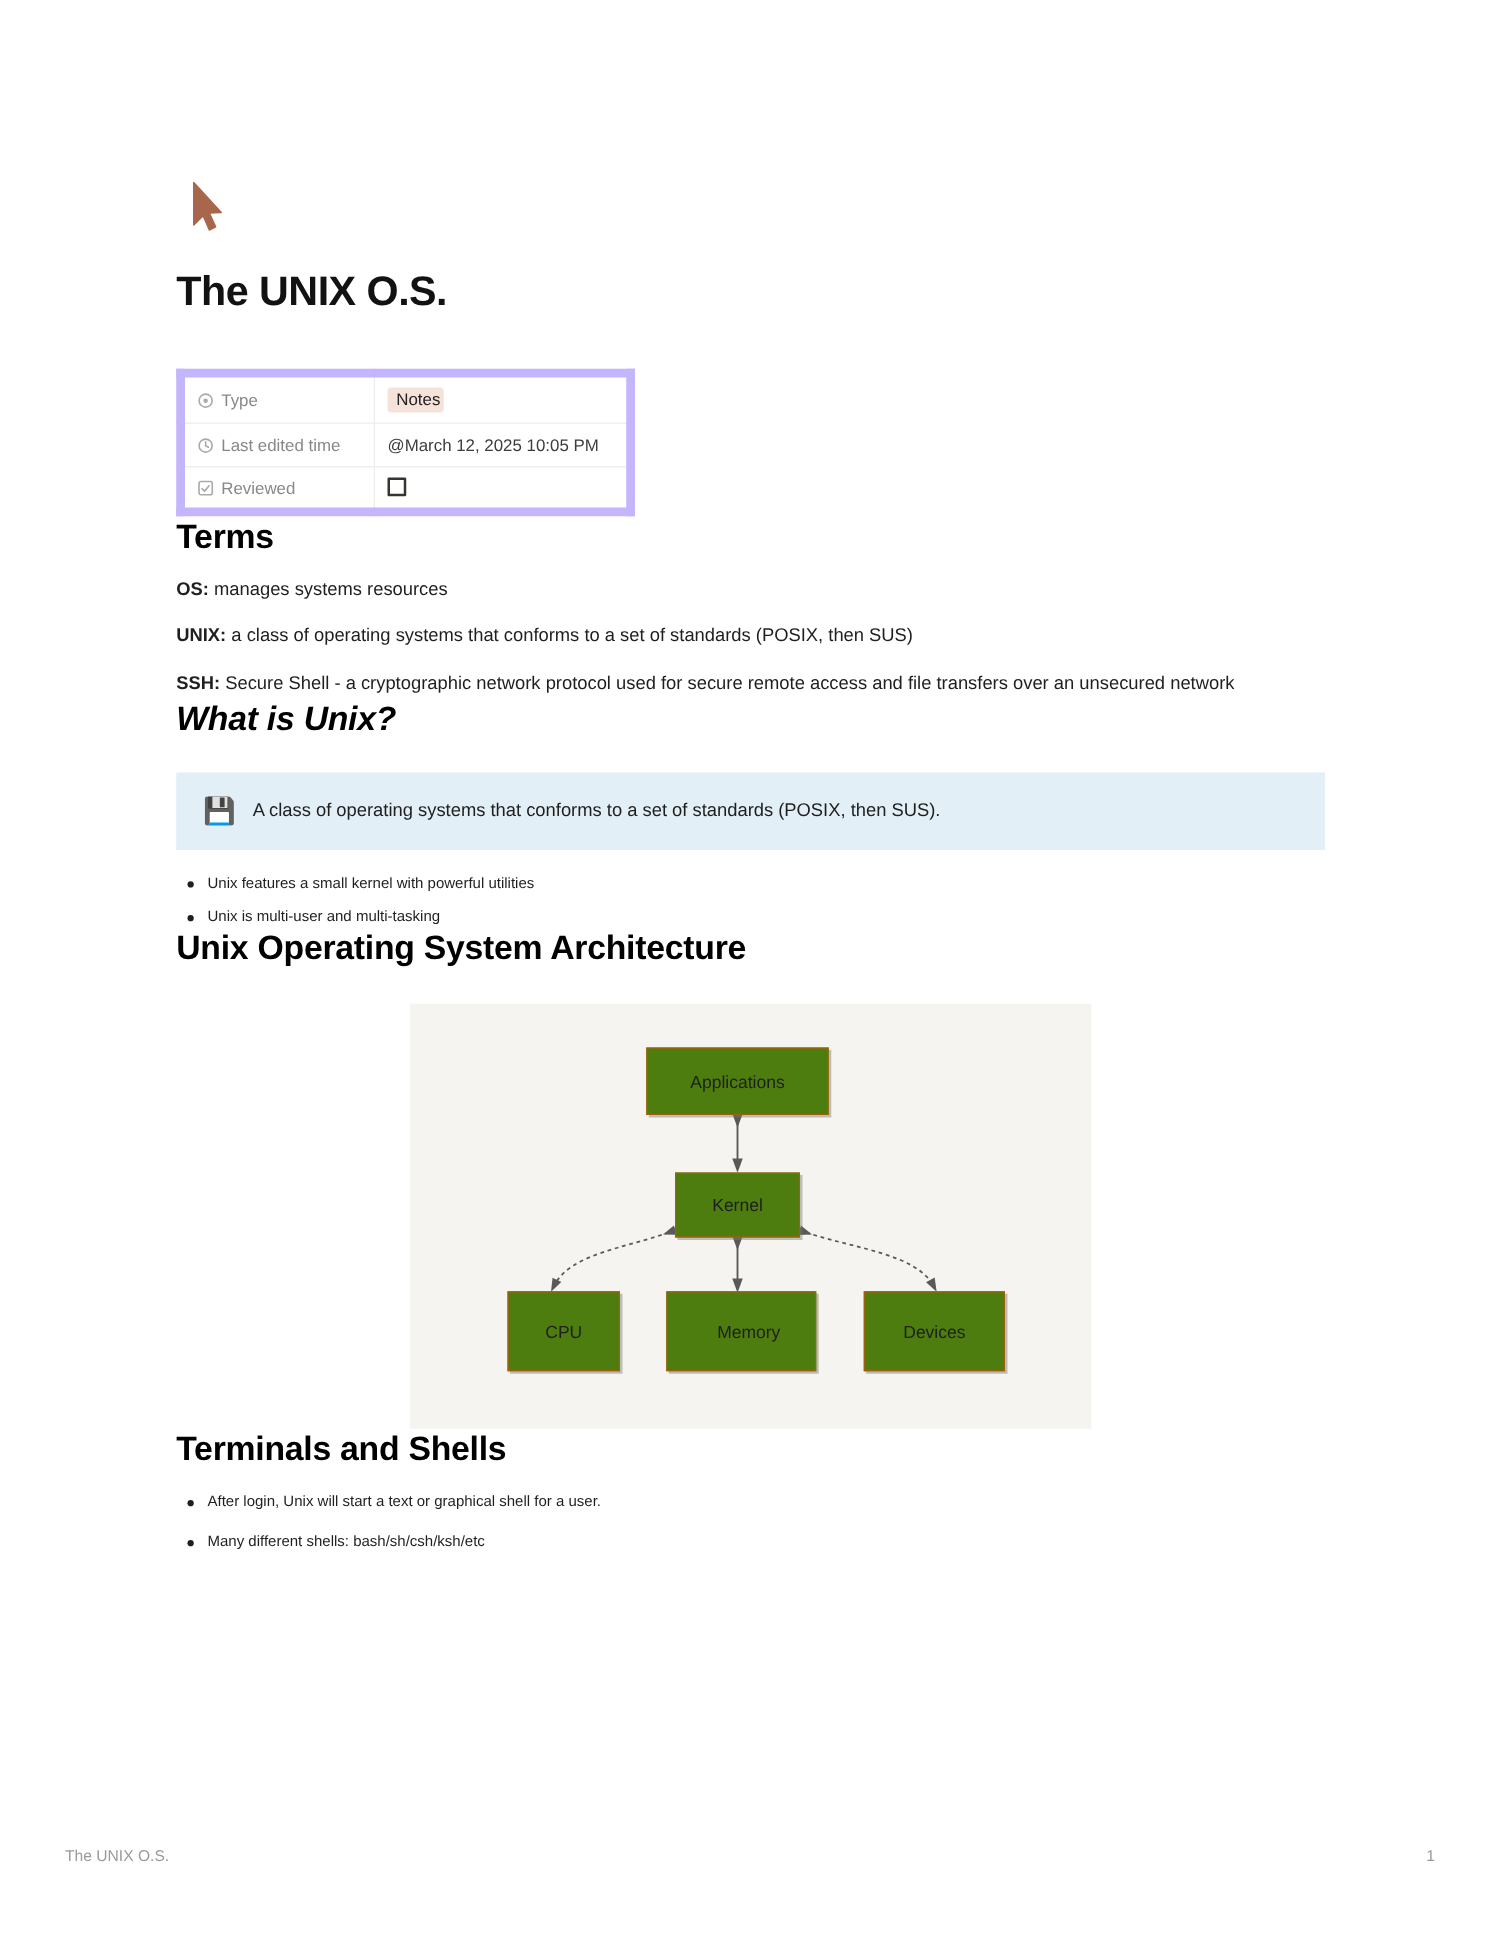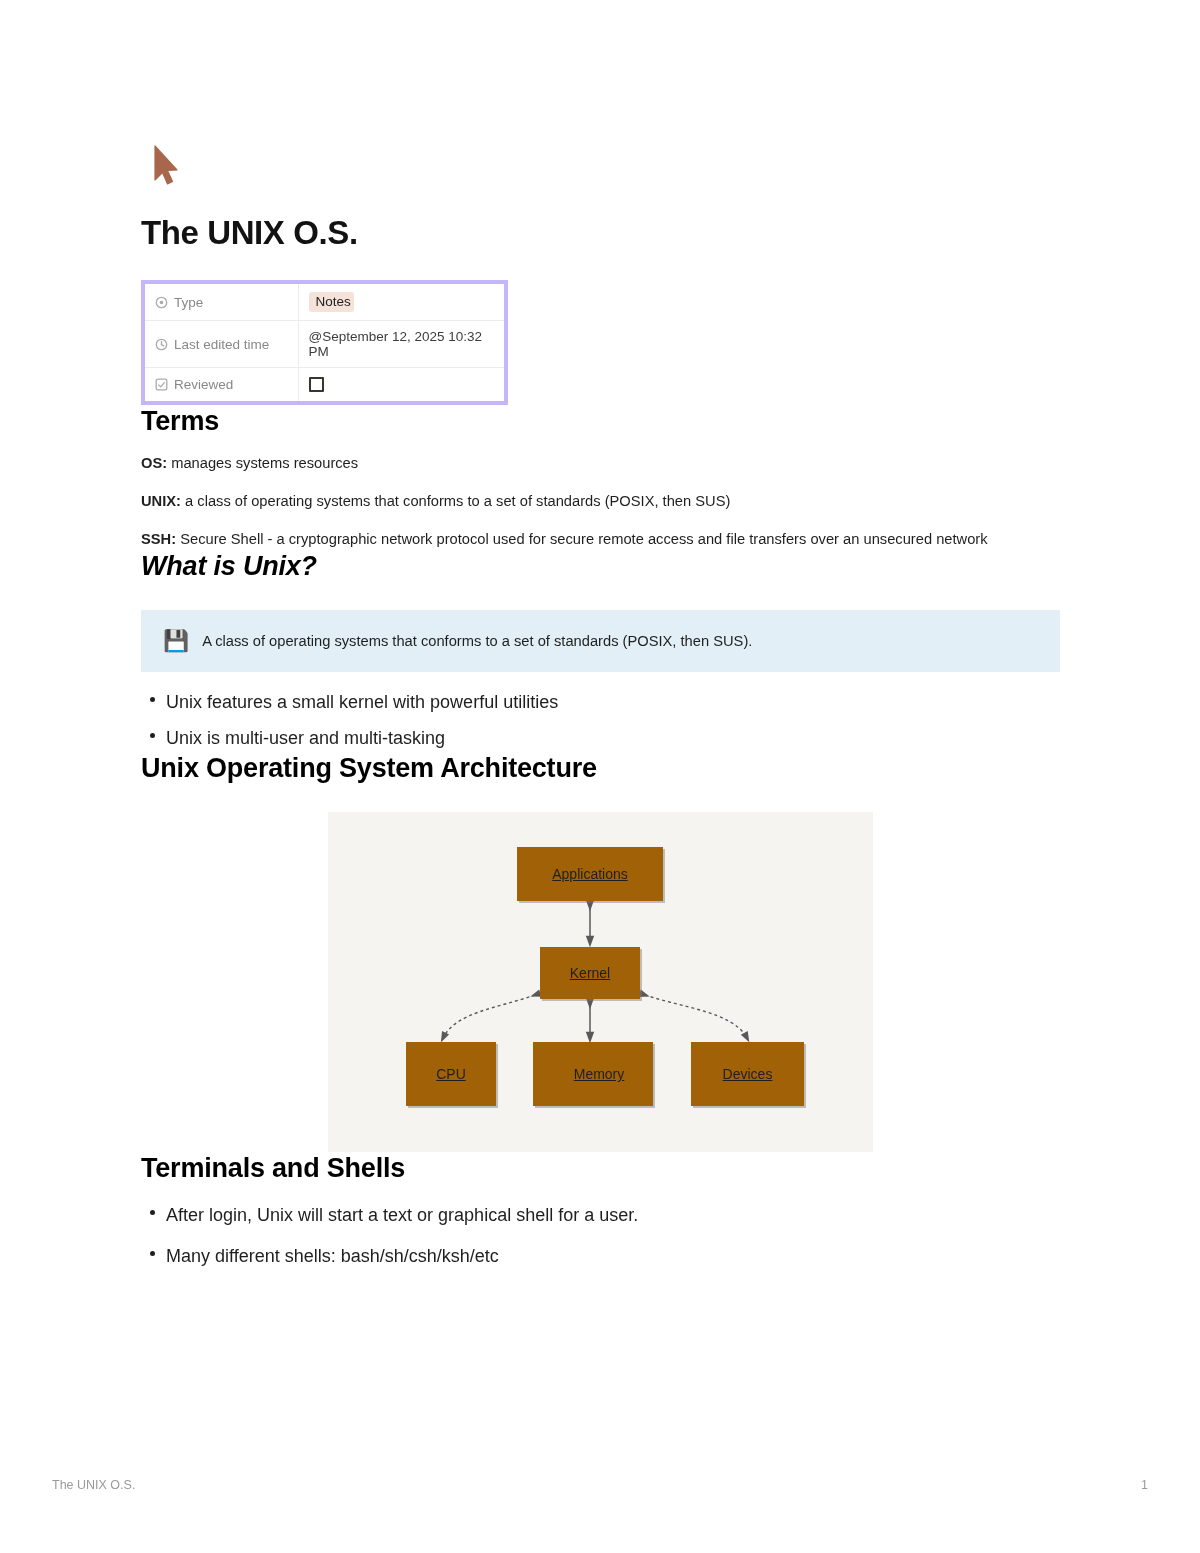--- a/index.html
+++ b/index.html
@@ -44,24 +44,24 @@
     font-weight: 700;
     letter-spacing: -0.4px;
     color: #121212;
     margin: 0;
     padding-top: 212px;
     line-height: 1.25;
   }
 
   
   .prop-table {
-    margin-top: 27px;
+    margin-top: 42px;
     width: 367px;
     border-collapse: collapse;
-    border: 4px solid #c4b5fd;
+    border: 7px solid #c4b5fd;
     font-size: 13.5px;
   }
   .prop-table tr { border-bottom: 1px solid #ececec; }
   .prop-table tr:last-child { border-bottom: 1px solid #e6e6e6; }
   .prop-table td {
     padding: 8px 10px;
     vertical-align: middle;
     height: 35px;
   }
   .prop-key {
@@ -141,21 +141,21 @@
     color: #1f1f1f;
   }
 
   
   ul.blist {
     margin: 17px 0 0 0;
     padding: 0 0 0 25px;
     list-style: none;
   }
   ul.blist li {
-    font-size: 18px;
+    font-size: 12px;
     line-height: 1.5;
     margin-bottom: 14px;
     position: relative;
     color: #1f1f1f;
   }
   ul.blist li:last-child { margin-bottom: 0; }
   ul.blist li::before {
     content: "";
     position: absolute;
     left: -16px;
@@ -176,29 +176,28 @@
   }
   .diagram {
     position: relative;
     width: 545px;
     height: 340px;
     background: #f5f4f0;
     overflow: hidden;
   }
   .dnode {
     position: absolute;
-    background: #a16207;
-    border: 3px solid #a16207;
+    background: #4d7c0f;
+    border: 1px solid #a16207;
     box-shadow: 2px 2px 0 rgba(120,120,120,0.45);
     display: flex;
     align-items: center;
     justify-content: center;
     font-size: 14px;
     color: #1f1f1f;
-    text-decoration: underline;
   }
   .n-apps   { left: 189px; top:  35px; width: 146px; height: 54px; }
   .n-kernel { left: 212px; top: 135px; width: 100px; height: 52px; }
   .n-cpu    { left:  78px; top: 230px; width:  90px; height: 64px; }
   .n-mem    { left: 205px; top: 230px; width: 120px; height: 64px; padding-left: 12px; }
   .n-dev    { left: 363px; top: 230px; width: 113px; height: 64px; }
   .dsvg { position: absolute; left: 0; top: 0; width: 545px; height: 340px; }
 
   
   .footer {
@@ -244,21 +243,21 @@
       </tr>
       <tr>
         <td class="prop-key">
           <span class="pico">
             <svg width="13" height="13" viewBox="0 0 13 13">
               <circle cx="6.5" cy="6.5" r="5.2" fill="none" stroke="#aaaaaa" stroke-width="1.3"></circle>
               <path d="M6.5,3.4 L6.5,6.6 L8.8,7.8" fill="none" stroke="#aaaaaa" stroke-width="1.3" stroke-linecap="round"></path>
             </svg>
           </span><span>Last edited time</span>
         </td>
-        <td class="prop-val">@September 12, 2025 10:32 PM</td>
+        <td class="prop-val">@March 12, 2025 10:05 PM</td>
       </tr>
       <tr>
         <td class="prop-key">
           <span class="pico">
             <svg width="13" height="13" viewBox="0 0 13 13">
               <rect x="1.2" y="1.2" width="10.6" height="10.6" rx="1.6" fill="none" stroke="#aaaaaa" stroke-width="1.3"></rect>
               <path d="M3.6,6.9 L5.6,8.9 L9.3,4.6" fill="none" stroke="#aaaaaa" stroke-width="1.3" stroke-linecap="round" stroke-linejoin="round"></path>
             </svg>
           </span><span>Reviewed</span>
         </td>

